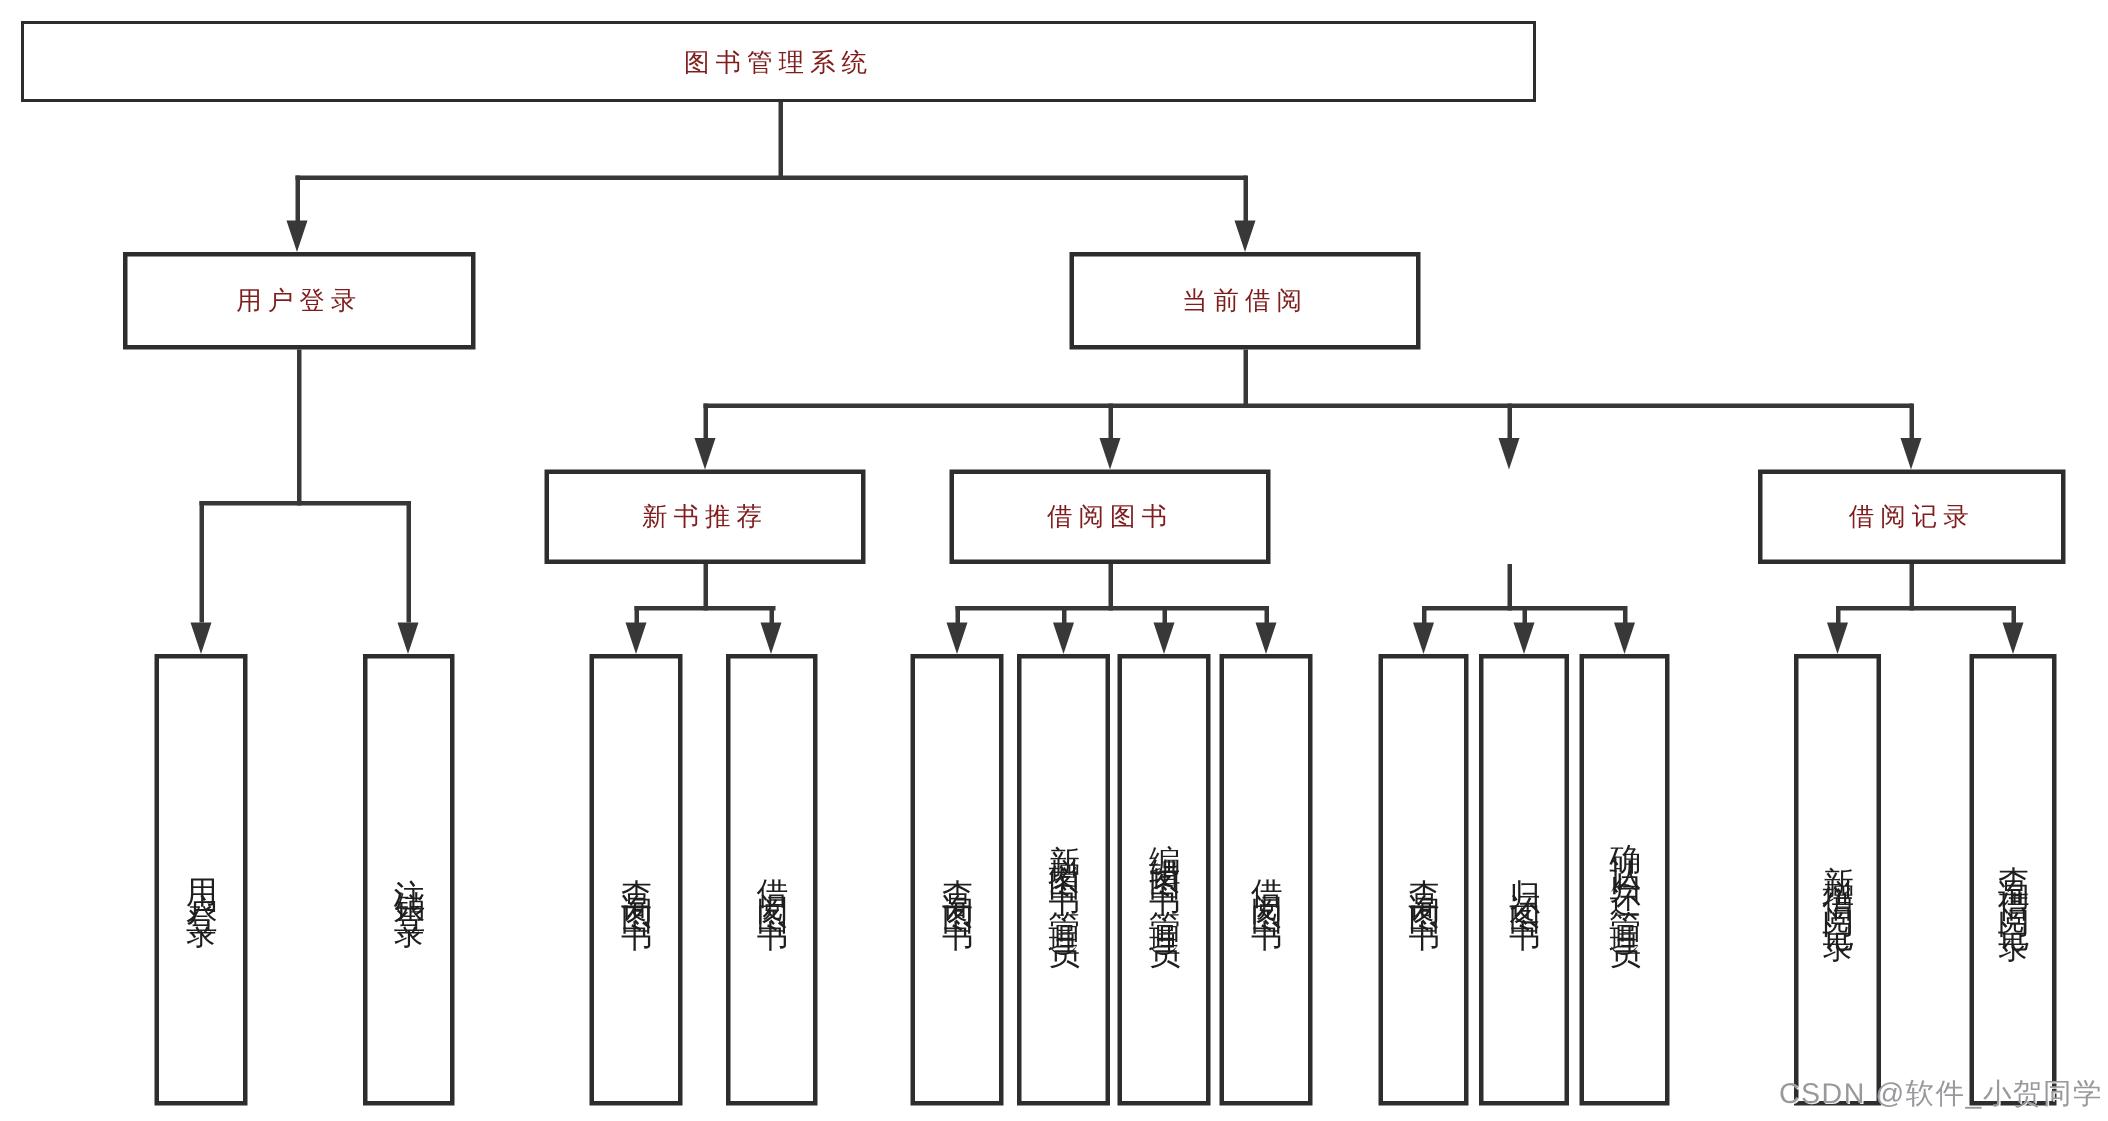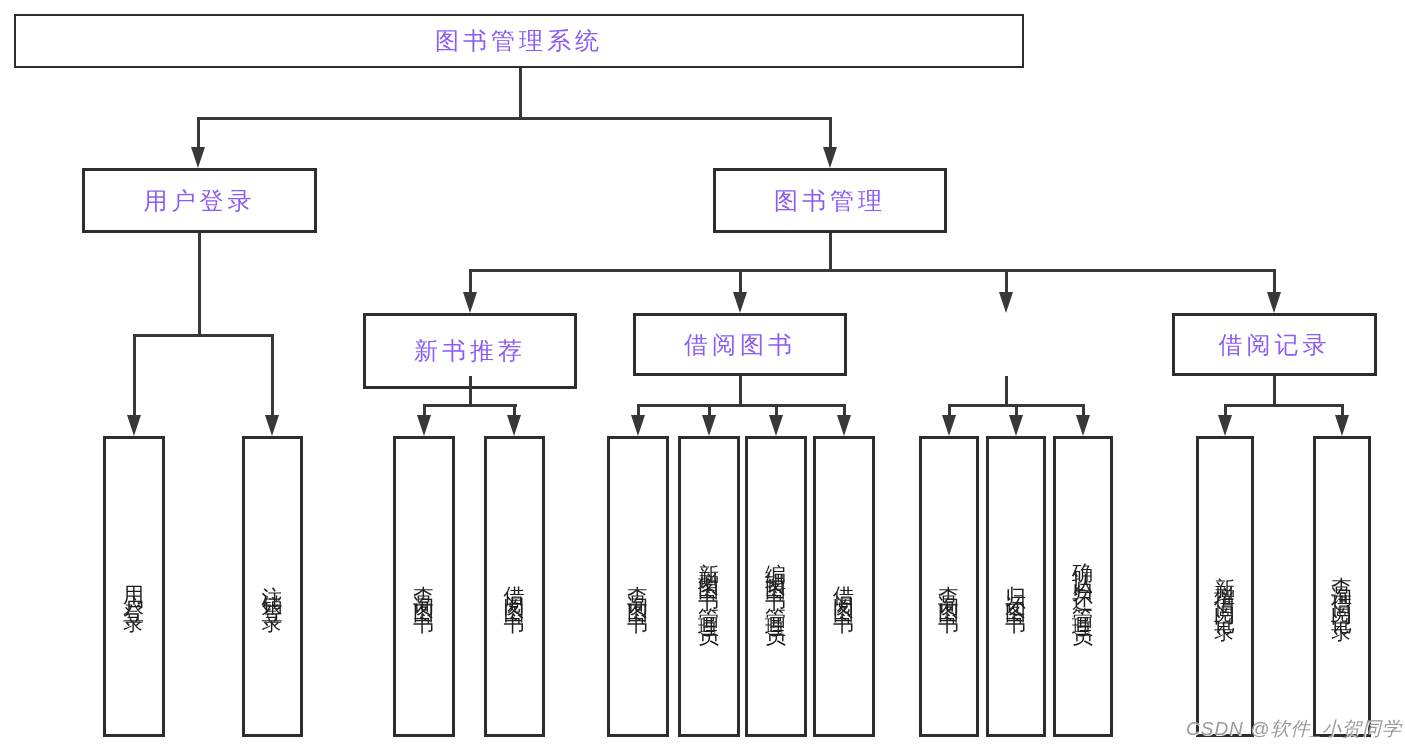--- a/index.html
+++ b/index.html
@@ -16,23 +16,23 @@
     position: absolute;
     box-sizing: border-box;
     background: #ffffff;
     border: 3px solid #2d2d2d;
     display: flex;
     align-items: center;
     justify-content: center;
   }
   .box.root-box { border-width: 2px; }
   .hlabel {
-    font-size: 24px;
+    font-size: 17px;
     letter-spacing: 4px;
-    color: #8b5cf6;
+    color: #7f1d1d;
     white-space: nowrap;
   }
   .vtext {
     writing-mode: vertical-rl;
     text-orientation: mixed;
     font-size: 21px;
     letter-spacing: 9px;
     color: #1e1e1e;
     line-height: 1;
   }
@@ -48,21 +48,20 @@
   .watermark {
     position: absolute;
     left: 1186px;
     top: 716px;
     font-size: 19px;
     letter-spacing: 1px;
     color: #97999d;
     text-shadow: 1px 1px 0 rgba(255,255,255,0.9);
     z-index: 10;
     white-space: nowrap;
-    font-style: italic;
   }
 </style>
 </head>
 <body>
 
 <div class="canvas">
 
   <div class="box root-box" style="left:14px; top:14px; width:1010px; height:54px;">
     <span class="hlabel">图书管理系统</span>
   </div>
@@ -73,21 +72,21 @@
     <div class="vline" style="left:197px; top:117px; height:32px;"></div>
     <div class="arrow-down" style="left:191px; top:147px;"></div>
     <div class="vline" style="left:829px; top:117px; height:32px;"></div>
     <div class="arrow-down" style="left:823px; top:147px;"></div>
   </div>
 
   <div class="box" style="left:82px; top:168px; width:235px; height:65px;">
     <span class="hlabel">用户登录</span>
   </div>
   <div class="box" style="left:713px; top:168px; width:234px; height:65px;">
-    <span class="hlabel">图书管理</span>
+    <span class="hlabel">当前借阅</span>
   </div>
 
   <div>
     <div class="vline" style="left:198px; top:233px; height:104px;"></div>
     <div class="hline" style="left:133px; top:334px; width:141px;"></div>
     <div class="vline" style="left:133px; top:334px; height:81px;"></div>
     <div class="arrow-down" style="left:127px; top:415px;"></div>
     <div class="vline" style="left:271px; top:334px; height:81px;"></div>
     <div class="arrow-down" style="left:265px; top:415px;"></div>
   </div>
@@ -98,21 +97,21 @@
     <div class="vline" style="left:469px;  top:269px; height:25px;"></div>
     <div class="arrow-down" style="left:463px;  top:292px;"></div>
     <div class="vline" style="left:739px;  top:269px; height:25px;"></div>
     <div class="arrow-down" style="left:733px;  top:292px;"></div>
     <div class="vline" style="left:1005px; top:269px; height:25px;"></div>
     <div class="arrow-down" style="left:999px;  top:292px;"></div>
     <div class="vline" style="left:1273px; top:269px; height:25px;"></div>
     <div class="arrow-down" style="left:1267px; top:292px;"></div>
   </div>
 
-  <div class="box" style="left:363px; top:313px; width:214px; height:76px;">
+  <div class="box" style="left:363px; top:313px; width:214px; height:63px;">
     <span class="hlabel">新书推荐</span>
   </div>
   <div class="box" style="left:633px; top:313px; width:214px; height:63px;">
     <span class="hlabel">借阅图书</span>
   </div>
   <div class="box" style="left:1172px; top:313px; width:205px; height:63px;">
     <span class="hlabel">借阅记录</span>
   </div>
 
   <div>

